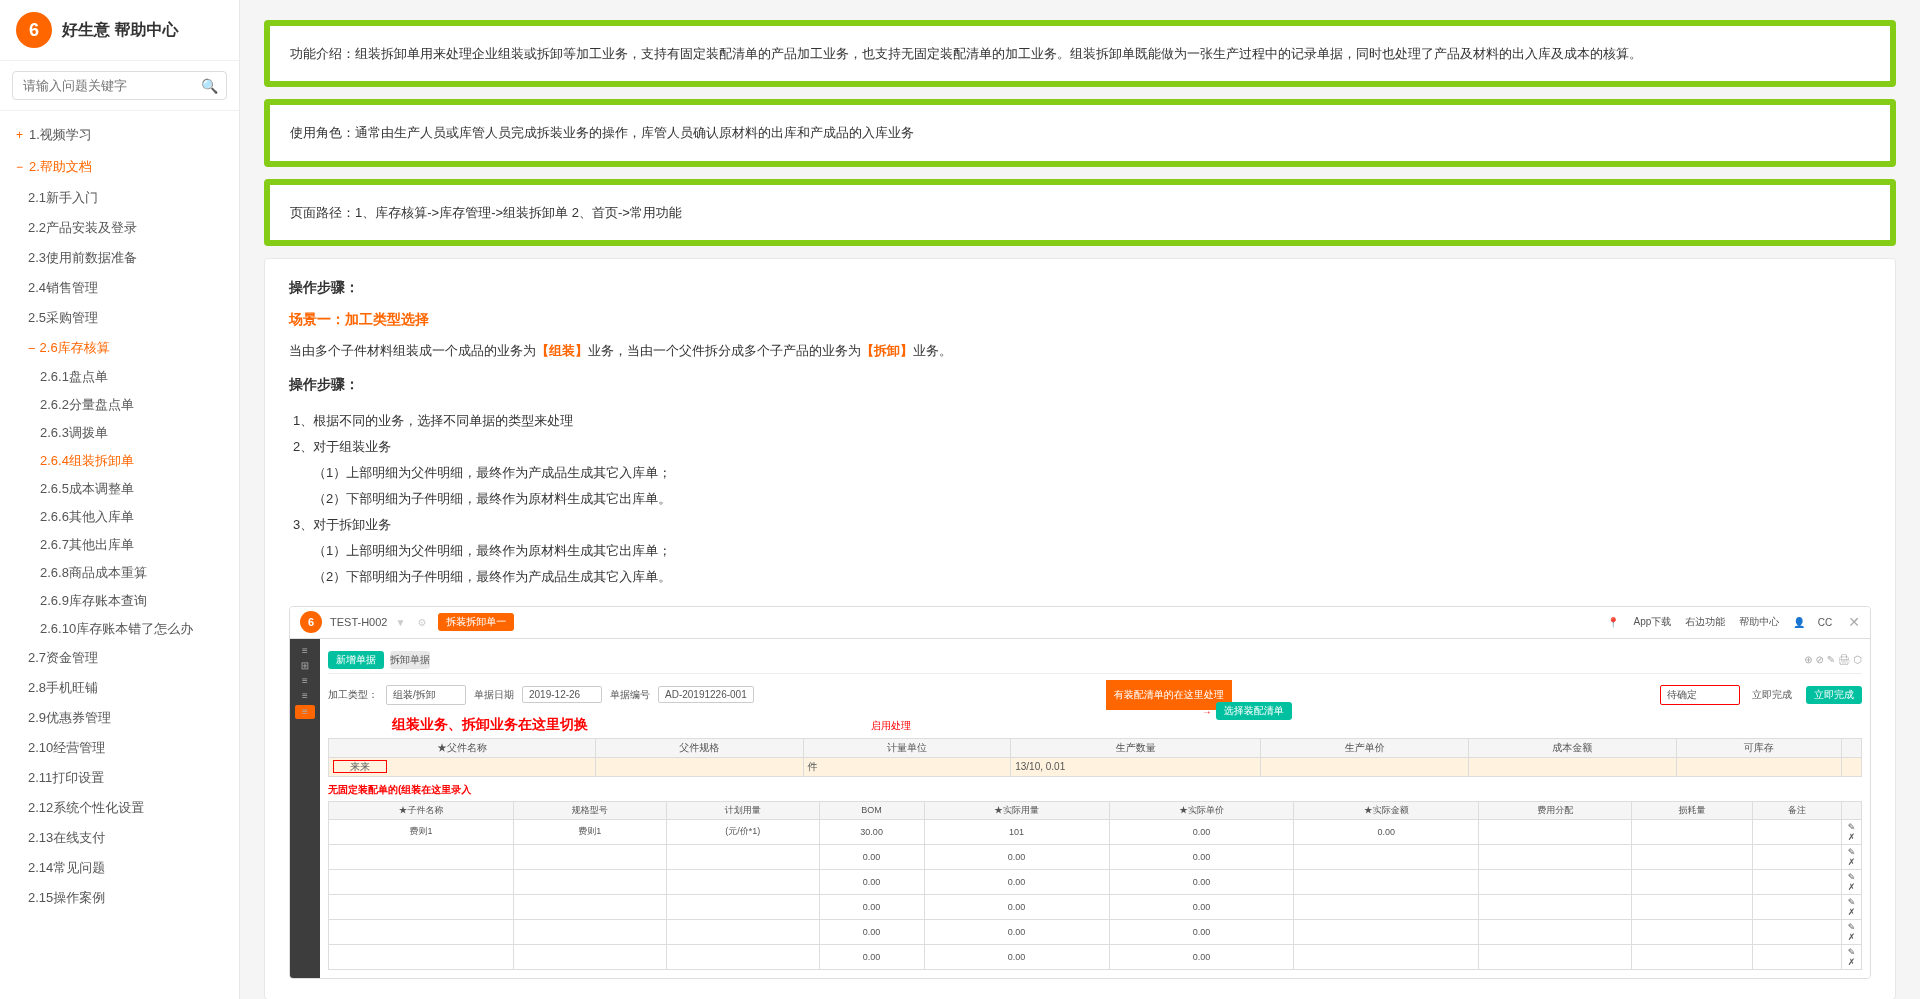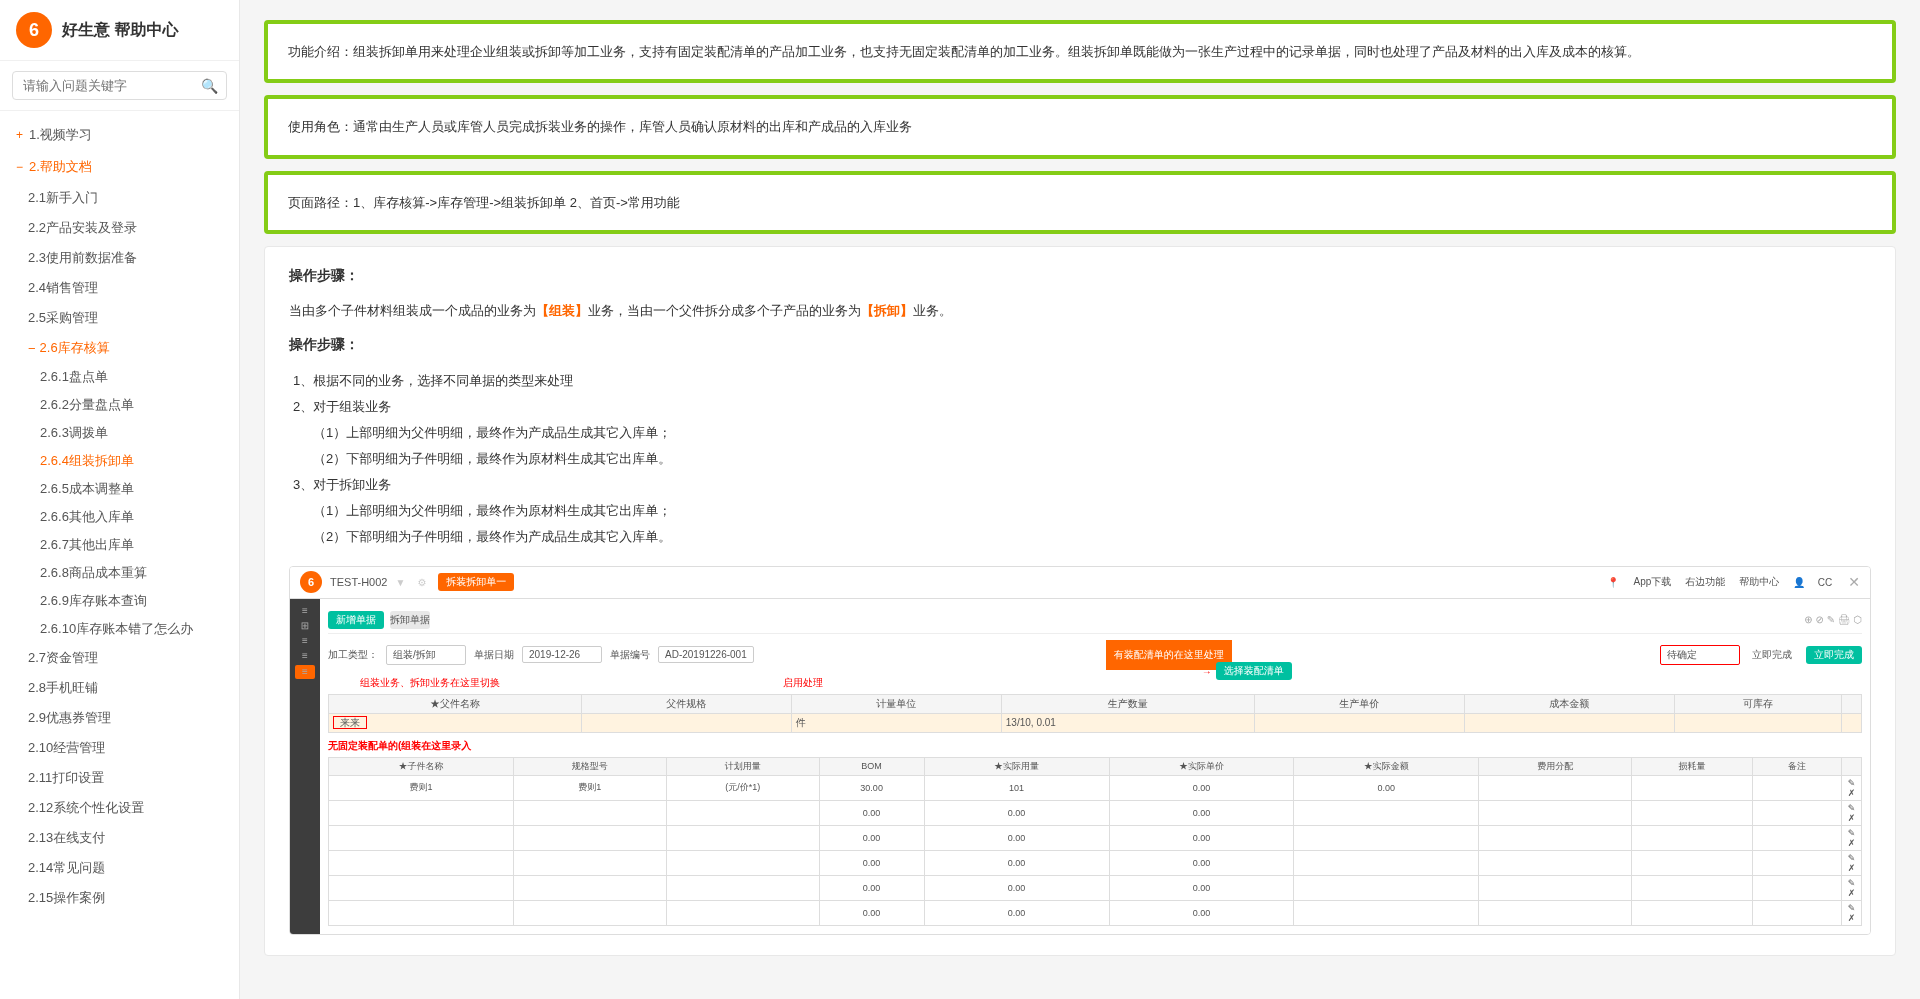--- a/index.html
+++ b/index.html
@@ -135,21 +135,21 @@
       color: #555;
     }
     .main-content {
       flex: 1;
       overflow-y: auto;
       padding: 20px 24px;
       background: #f5f5f5;
     }
     .content-section {
       background: #fff;
-      border: 4px solid #84cc16;
+      border: 6px solid #84cc16;
       border-radius: 4px;
       padding: 16px 20px;
       margin-bottom: 12px;
       font-size: 13px;
       line-height: 1.8;
       color: #333;
     }
     .op-steps-title {
       font-size: 14px;
       font-weight: bold;
@@ -379,20 +379,23 @@
     <div class="content-section">
       <span>使用角色：通常由生产人员或库管人员完成拆装业务的操作，库管人员确认原材料的出库和产成品的入库业务</span>
     </div>
 
     <div class="content-section">
       <span>页面路径：1、库存核算-&gt;库存管理-&gt;组装拆卸单 2、首页-&gt;常用功能</span>
     </div>
 
     <div style="background:#fff; padding: 20px 24px; border: 1px solid #e8e8e8; border-radius: 4px;">
       <div class="op-steps-title">操作步骤：</div>
+      <div class="scenario-title">
+        <span>场景一：加工类型选择</span>
+      </div>
       <div class="text-block">
         当由多个子件材料组装成一个成品的业务为<span class="bracket">【组装】</span>业务，当由一个父件拆分成多个子产品的业务为<span class="bracket">【拆卸】</span>业务。
       </div>
       <div class="op-steps-title" style="margin-top:12px;">操作步骤：</div>
       <div class="steps-list">
         <div>1、根据不同的业务，选择不同单据的类型来处理</div>
         <div>2、对于组装业务</div>
         <div class="sub-steps">
           <div>（1）上部明细为父件明细，最终作为产成品生成其它入库单；</div>
           <div>（2）下部明细为子件明细，最终作为原材料生成其它出库单。</div>
@@ -458,40 +461,40 @@
                     </span>
                   </div>
                 </div>
                 <span style="margin-left:60px;"></span>
                 <span class="mock-input-box highlight" style="margin-left:8px;">待确定</span>
                 <span style="margin-left:4px;">立即完成</span>
                 <span class="mock-green-btn" style="margin-left:6px;">立即完成</span>
               </div>
 
               <div style="position:relative; margin-bottom:4px;">
-                <span style="color:#f00; font-size:10px; font-weight:normal; margin-left:32px;">组装业务、拆卸业务在这里切换</span>
+                <span style="color:#f00; font-size:14px; font-weight:bold; margin-left:64px;">组装业务、拆卸业务在这里切换</span>
                 <span style="color:#f00; font-size:10px; margin-left:280px;">启用处理</span>
               </div>
 
               <table class="mock-table">
                 <thead>
                   <tr>
                     <th>★父件名称</th>
                     <th>父件规格</th>
                     <th>计量单位</th>
                     <th>生产数量</th>
                     <th>生产单价</th>
                     <th>成本金额</th>
                     <th>可库存</th>
                     <th style="width:20px;"></th>
                   </tr>
                 </thead>
                 <tbody>
                   <tr class="highlight-row">
-                    <td><span style="border:1px solid #f00; padding:0 6px;">来来</span></td>
+                    <td><span style="border:1px solid #f00; padding:0 16px;">来来</span></td>
                     <td></td>
                     <td>件</td>
                     <td>13/10, 0.01</td>
                     <td></td>
                     <td></td>
                     <td></td>
                     <td></td>
                   </tr>
                 </tbody>
               </table>

